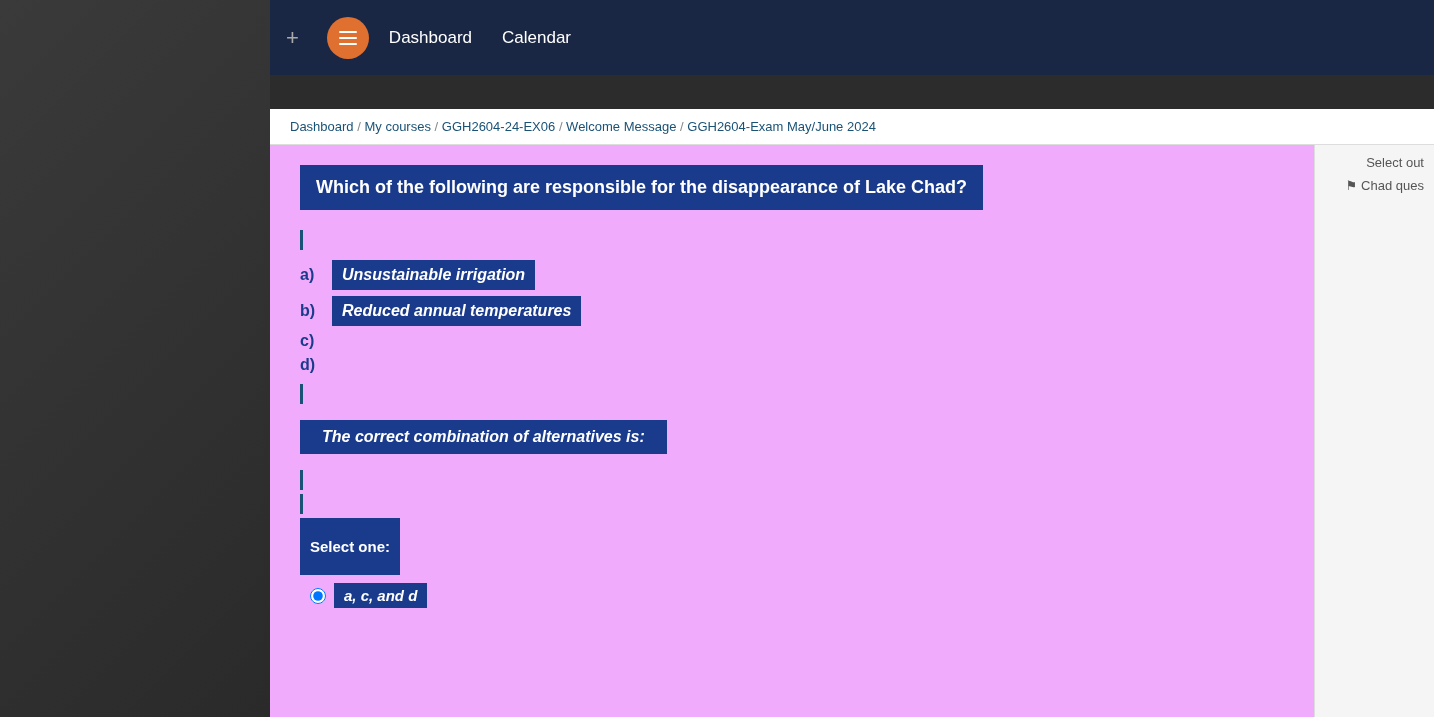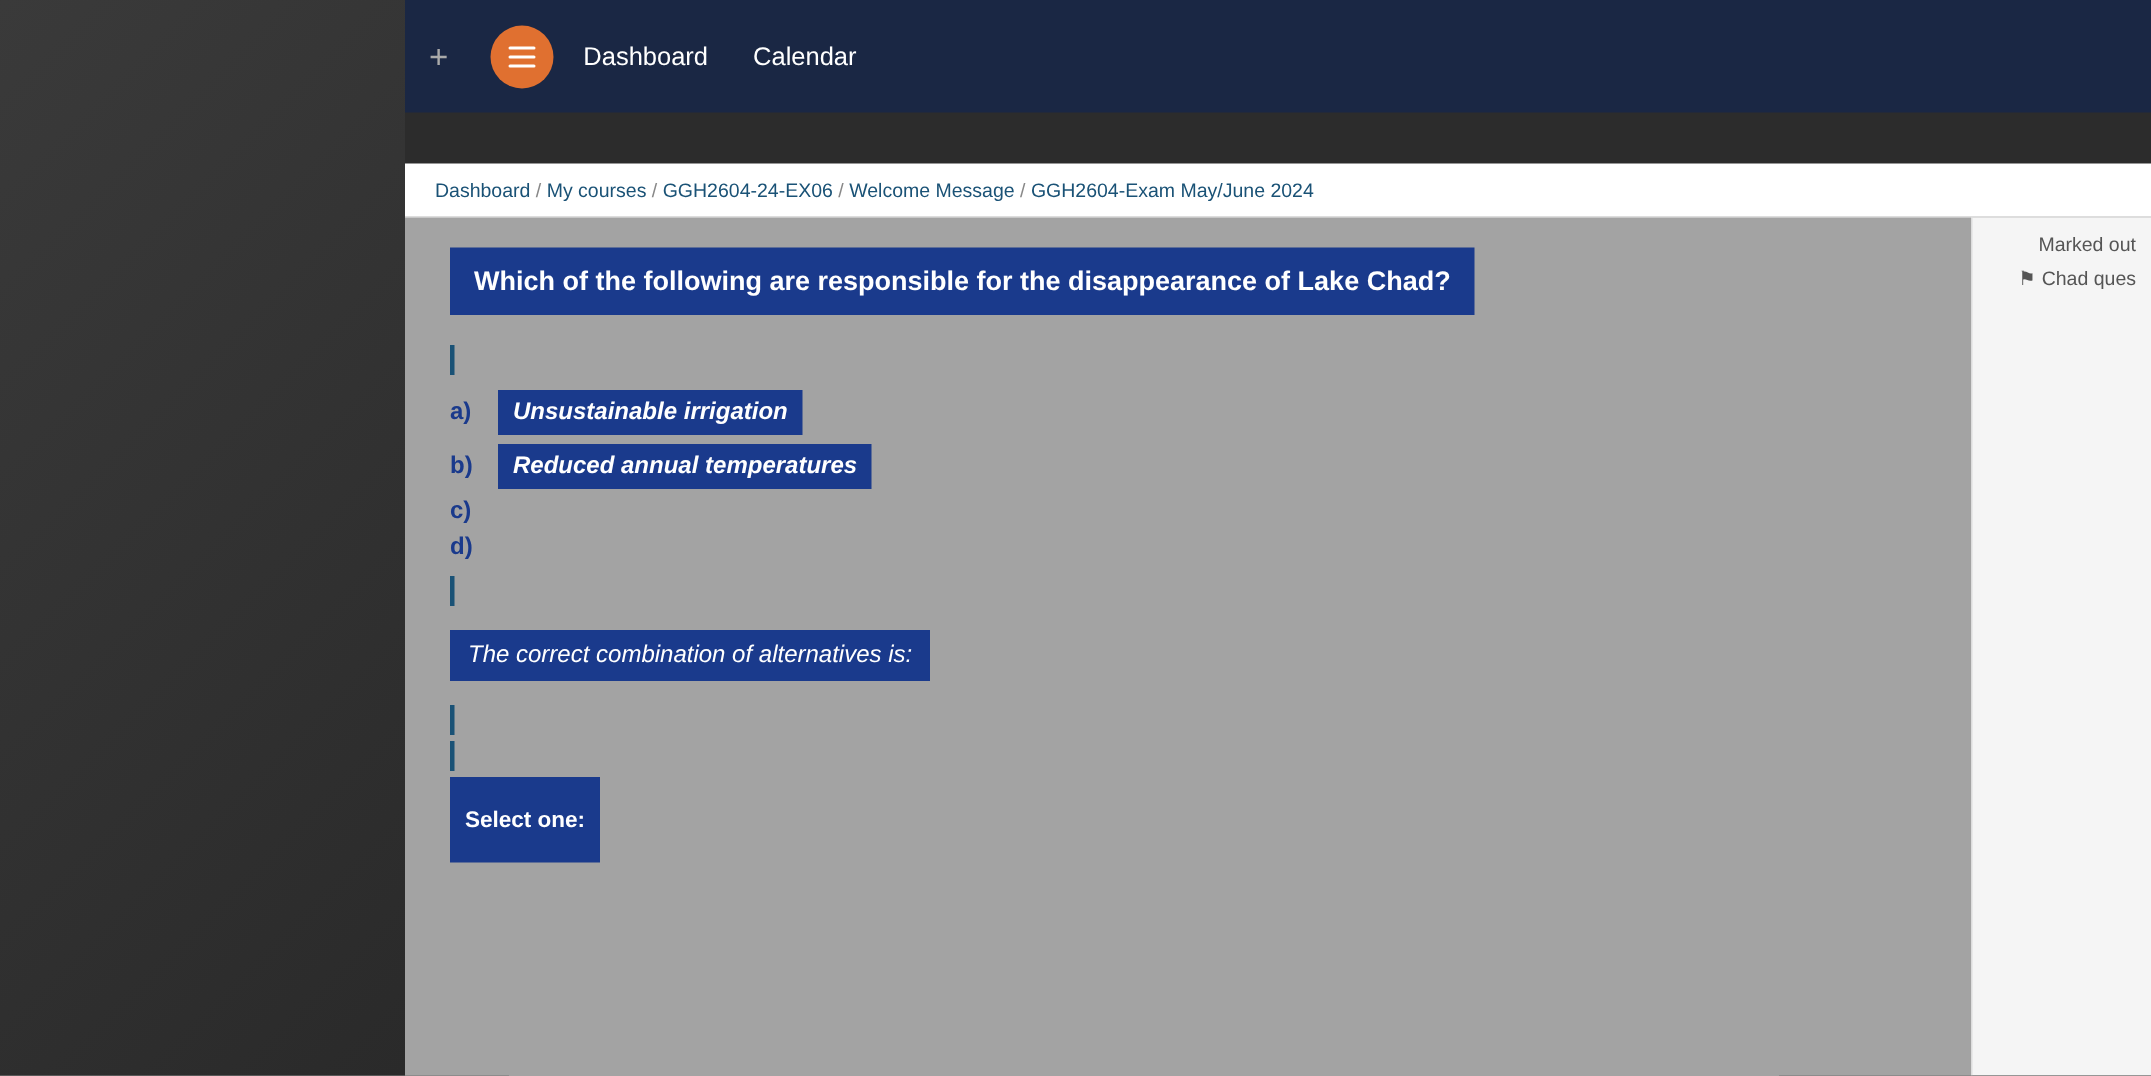--- a/index.html
+++ b/index.html
@@ -110,21 +110,21 @@
     
     .content-area {
       background: #f0f0f0;
       flex: 1;
       display: flex;
       overflow: hidden;
     }
 
     .main-content {
       flex: 1;
-      background: #a3a3a3;
+      background: #f0abfc;
       padding: 20px 30px;
       overflow-y: auto;
       position: relative;
     }
 
     .right-sidebar {
       width: 120px;
       background: #f5f5f5;
       border-left: 1px solid #ddd;
       padding: 10px;
@@ -185,24 +185,24 @@
       padding: 6px 10px;
       font-size: 16px;
       font-style: italic;
       font-weight: 600;
       text-align: center;
     }
 
     .correct-combo {
       background: #1a3a8c;
       color: white;
-      padding: 8px 12px;
+      padding: 8px 22px;
       font-size: 16px;
       font-style: italic;
-      font-weight: 400;
+      font-weight: 700;
       display: inline-block;
       margin: 12px 0;
     }
 
     .select-one-label {
       background: #1a3a8c;
       color: white;
       padding: 20px 10px;
       font-size: 15px;
       font-weight: bold;
@@ -306,26 +306,30 @@
 
       
       <div class="correct-combo">The correct combination of alternatives is:</div>
 
       <div class="vertical-bar"></div>
       <div class="vertical-bar"></div>
 
       
       <div>
         <div class="select-one-label">Select one:</div>
+        <div class="radio-option">
+          <input type="radio" name="answer" checked="" style="">
+          <span class="radio-answer">a, c, and d</span>
+        </div>
       </div>
 
     </div>
 
     <div class="right-sidebar">
-      <div class="right-sidebar-text">Marked out</div>
+      <div class="right-sidebar-text">Select out</div>
       <div class="flag-question">
         <span>⚑</span>
         <span>Chad ques</span>
       </div>
     </div>
 
   </div>
 </div>
 
 </body></html>

